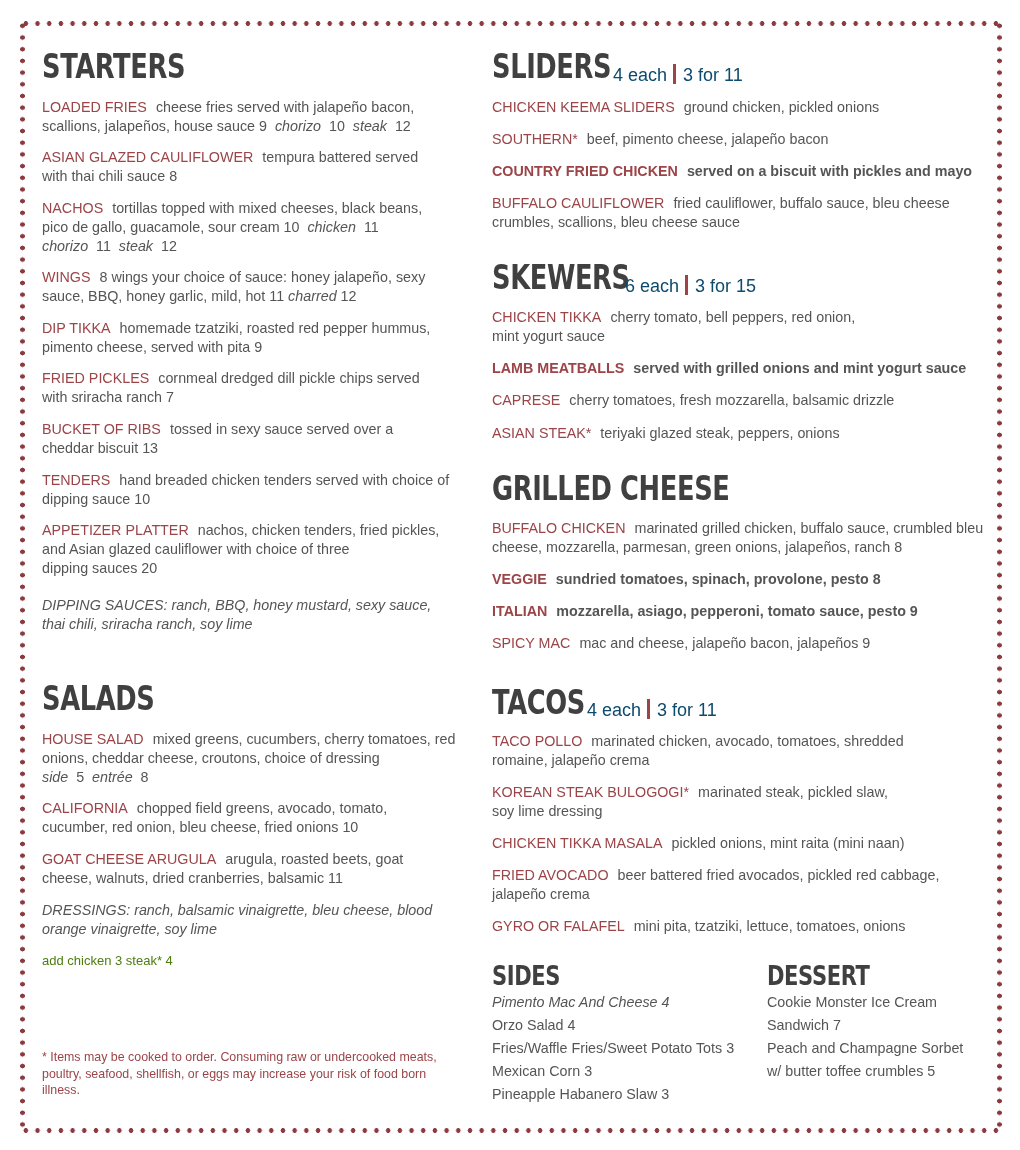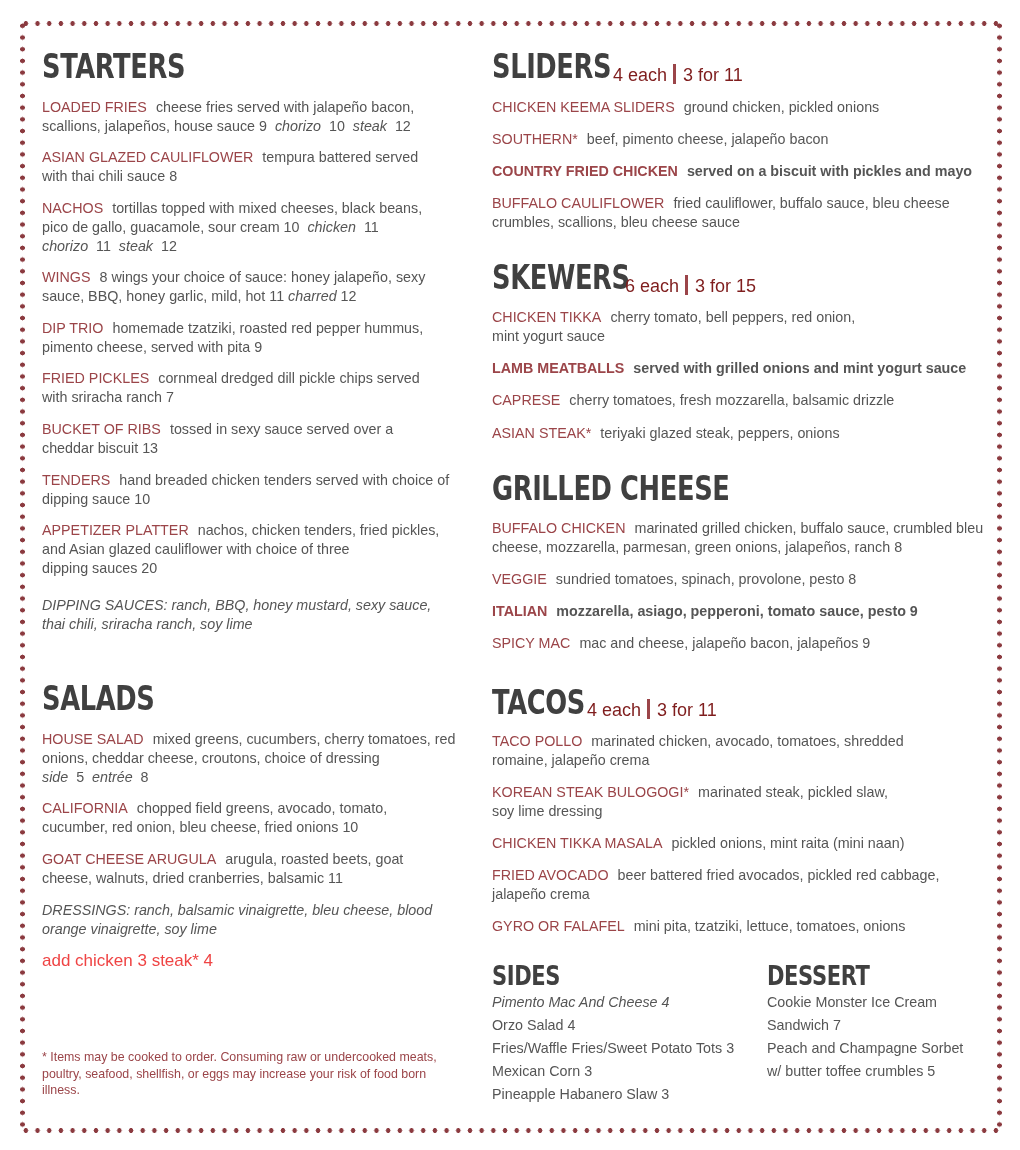--- a/index.html
+++ b/index.html
@@ -20,29 +20,29 @@
 
   .col { position: absolute; }
   .col-left { left: 42px; top: 0; width: 420px; }
   .col-right { left: 492px; top: 0; width: 495px; }
 
   .heading { position: absolute; font-family: "DejaVu Sans", sans-serif; font-weight: bold;
     font-size: 33px; color: #404040; letter-spacing: -0.5px; line-height: 1;
     transform: scaleX(0.78); transform-origin: left center; white-space: nowrap; }
   .heading-sm { font-size: 27px; }
 
-  .price-note { position: absolute; font-size: 18px; color: #7f1d1d; white-space: nowrap; line-height: 1; }
+  .price-note { position: absolute; font-size: 18px; color: #0c4a6e; white-space: nowrap; line-height: 1; }
   .price-note .bar { display: inline-block; width: 3px; height: 20px; background: #9b4549;
     vertical-align: -3px; margin: 0 7px 0 6px; }
 
   .item { position: absolute; font-size: 14.3px; line-height: 19px; color: #555555; }
   .item .name { color: #9b4549; margin-right: 9px; }
   .item i { font-style: italic; }
   .note { position: absolute; font-size: 14.3px; line-height: 19px; color: #555555; font-style: italic; }
-  .plain { position: absolute; font-size: 17px; line-height: 19px; color: #ef4444; }
+  .plain { position: absolute; font-size: 13px; line-height: 19px; color: #4d7c0f; }
   .disclaimer { position: absolute; font-size: 12.4px; line-height: 16.5px; color: #9b4549; }
   .list-line { position: absolute; font-size: 14.3px; line-height: 19px; color: #555555; white-space: nowrap; }
 </style>
 </head>
 <body>
 
 <div class="border-top"></div>
 <div class="border-bottom"></div>
 <div class="border-left"></div>
 <div class="border-right"></div>
@@ -61,21 +61,21 @@
 
   <div class="item" style="top:199px; width:410px;">
     <span class="name">NACHOS</span><span>tortillas topped with mixed cheeses, black beans, pico de gallo, guacamole, sour cream  10</span>&nbsp; <i>chicken</i>&nbsp; <span>11</span><br><i>chorizo</i>&nbsp; <span>11</span>&nbsp; <i>steak</i>&nbsp; <span>12</span>
   </div>
 
   <div class="item" style="top:268px; width:410px;">
     <span class="name">WINGS</span><span>8 wings your choice of sauce:  honey jalapeño, sexy sauce, BBQ, honey garlic, mild, hot  11</span> <i>charred</i> <span>12</span>
   </div>
 
   <div class="item" style="top:319px; width:415px;">
-    <span class="name">DIP TRIO</span><span>homemade tzatziki, roasted red pepper hummus, pimento cheese, served with pita  9</span>
+    <span class="name">DIP TIKKA</span><span>homemade tzatziki, roasted red pepper hummus, pimento cheese, served with pita  9</span>
   </div>
 
   <div class="item" style="top:369px; width:395px;">
     <span class="name">FRIED PICKLES</span><span>cornmeal dredged dill pickle chips served with sriracha ranch  7</span>
   </div>
 
   <div class="item" style="top:420px; width:370px;">
     <span class="name">BUCKET OF RIBS</span><span>tossed in sexy sauce served over a cheddar biscuit  13</span>
   </div>
 
@@ -146,21 +146,21 @@
   </div>
   <div class="item" style="top:424px; width:495px;">
     <span class="name">ASIAN STEAK*</span><span>teriyaki glazed steak, peppers, onions</span>
   </div>
 
   <div class="heading" style="top:472px;">GRILLED CHEESE</div>
 
   <div class="item" style="top:519px; width:495px;">
     <span class="name">BUFFALO CHICKEN</span><span>marinated grilled chicken, buffalo sauce, crumbled bleu cheese, mozzarella, parmesan, green onions, jalapeños, ranch  8</span>
   </div>
-  <div class="item" style="top:570px; width:495px;">
+  <div class="item" style="top:570px; width:495px;font-weight:bold;">
     <span class="name">VEGGIE</span><span>sundried tomatoes, spinach, provolone, pesto  8</span>
   </div>
   <div class="item" style="top:602px; width:495px;font-weight:bold;">
     <span class="name">ITALIAN</span><span>mozzarella, asiago, pepperoni, tomato sauce, pesto  9</span>
   </div>
   <div class="item" style="top:634px; width:495px;">
     <span class="name">SPICY MAC</span><span>mac and cheese, jalapeño bacon, jalapeños  9</span>
   </div>
 
   <div class="heading" style="top:686px;">TACOS</div>

